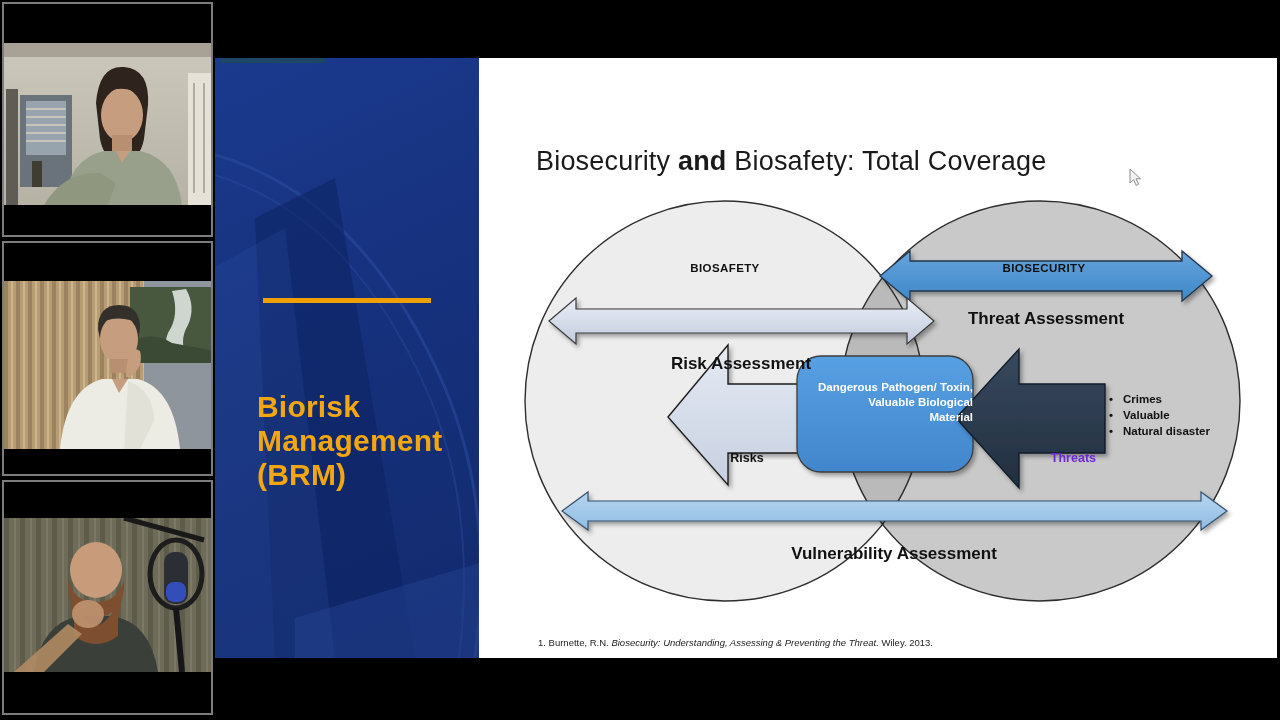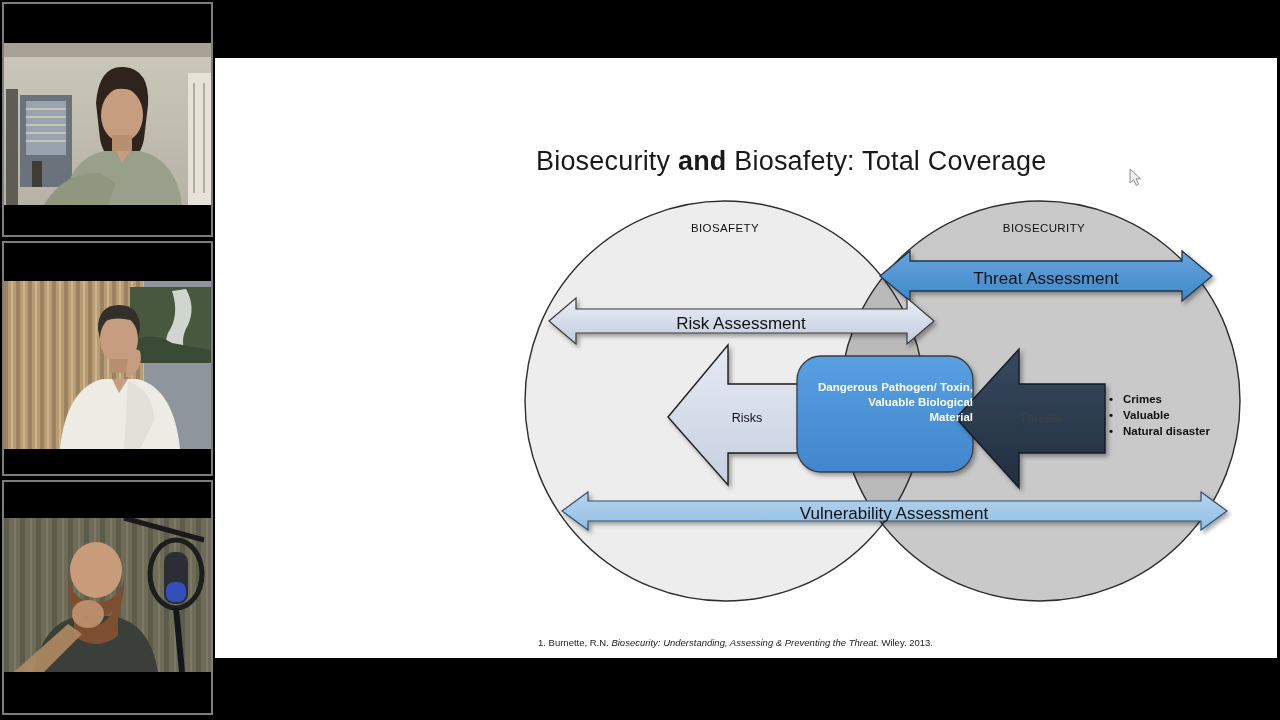--- a/index.html
+++ b/index.html
@@ -28,25 +28,25 @@
   .panel-title{position:absolute;left:42px;top:312px;color:#F2A60F;font-weight:bold;
                font-size:30px;line-height:34px;letter-spacing:.2px;}
 
   
   .slide{position:absolute;left:264px;top:0;width:798px;height:600px;background:#fff;}
   .slide-title{position:absolute;left:57px;top:88px;font-size:27px;color:#1a1a1a;
                letter-spacing:.2px;white-space:nowrap;}
   .slide-title .bw{font-weight:bold;text-align:right;}
   .diagram{position:absolute;left:0;top:0;}
 
-  .lbl{position:absolute;text-align:center;font-weight:normal;color:#111;}
+  .lbl{position:absolute;text-align:center;font-weight:bold;color:#111;margin-top:40px;}
   .venn-lbl{width:200px;font-size:11.5px;letter-spacing:.4px;}
   .arrow-lbl{width:220px;font-size:17px;}
   .block-lbl{width:110px;font-size:12.5px;}
-  .white{color:#404040;}
+  .white{color:#6d28d9;text-align:right;}
   .box-text{position:absolute;left:318px;top:322px;width:176px;text-align:right;
             color:#fff;font-weight:bold;font-size:11.5px;line-height:15px;}
 
   ul.bullets{position:absolute;margin:0;padding:0;list-style:none;
              font-size:11.5px;font-weight:bold;color:#111;line-height:16px;}
   ul.bullets li{position:relative;padding-left:15px;}
   ul.bullets li:before{content:"\2022";position:absolute;left:1px;top:0;}
   .bullets-left{left:56px;top:303px;width:118px;}
   .bullets-right{left:629px;top:333px;width:120px;}
 
@@ -145,20 +145,36 @@
         <path d="M30 154 Q38 104 76 98 L108 98 Q146 104 154 154 Z" fill="#3b3f39"></path>
         <path d="M70 84 Q92 130 114 84 L114 118 Q92 134 70 118 Z" fill="#7d4e30"></path>
         <ellipse cx="84" cy="96" rx="16" ry="14" fill="#bd8f6e" opacity=".95"></ellipse>
         <path d="M10 154 L64 106 L78 116 L40 154 Z" fill="#b08963" opacity=".9"></path>
       </svg>
     </div>
   </aside>
 
   <main class="content">
 
+    <section class="panel">
+      <svg width="264" height="600" viewBox="0 0 264 600">
+        <path d="M-30 90 Q140 120 230 330 Q280 450 260 600" fill="none" stroke="#2c4da0" stroke-width="3" opacity=".55"></path>
+        <path d="M-30 110 Q130 140 215 340 Q262 455 244 600" fill="none" stroke="#2c4da0" stroke-width="2" opacity=".4"></path>
+        <polygon points="40,160 120,120 200,600 60,600" fill="#0d2260" opacity=".55"></polygon>
+        <polygon points="-20,220 70,170 120,600 -20,600" fill="#3a5cb0" opacity=".18"></polygon>
+        <polygon points="80,560 264,505 264,600 80,600" fill="#24418f" opacity=".5"></polygon>
+      </svg>
+      <div class="panel-topstrip"></div>
+      <div class="accent-line"></div>
+      <h1 class="panel-title">
+        <div>Biorisk</div>
+        <div>Management</div>
+        <div>(BRM)</div>
+      </h1>
+    </section>
 
     <section class="slide">
 
       <div class="slide-title">
         <span>Biosecurity</span>
         <span class="bw">and</span>
         <span>Biosafety: Total Coverage</span>
       </div>
 
       <svg class="diagram" width="798" height="600" viewBox="0 0 798 600">

